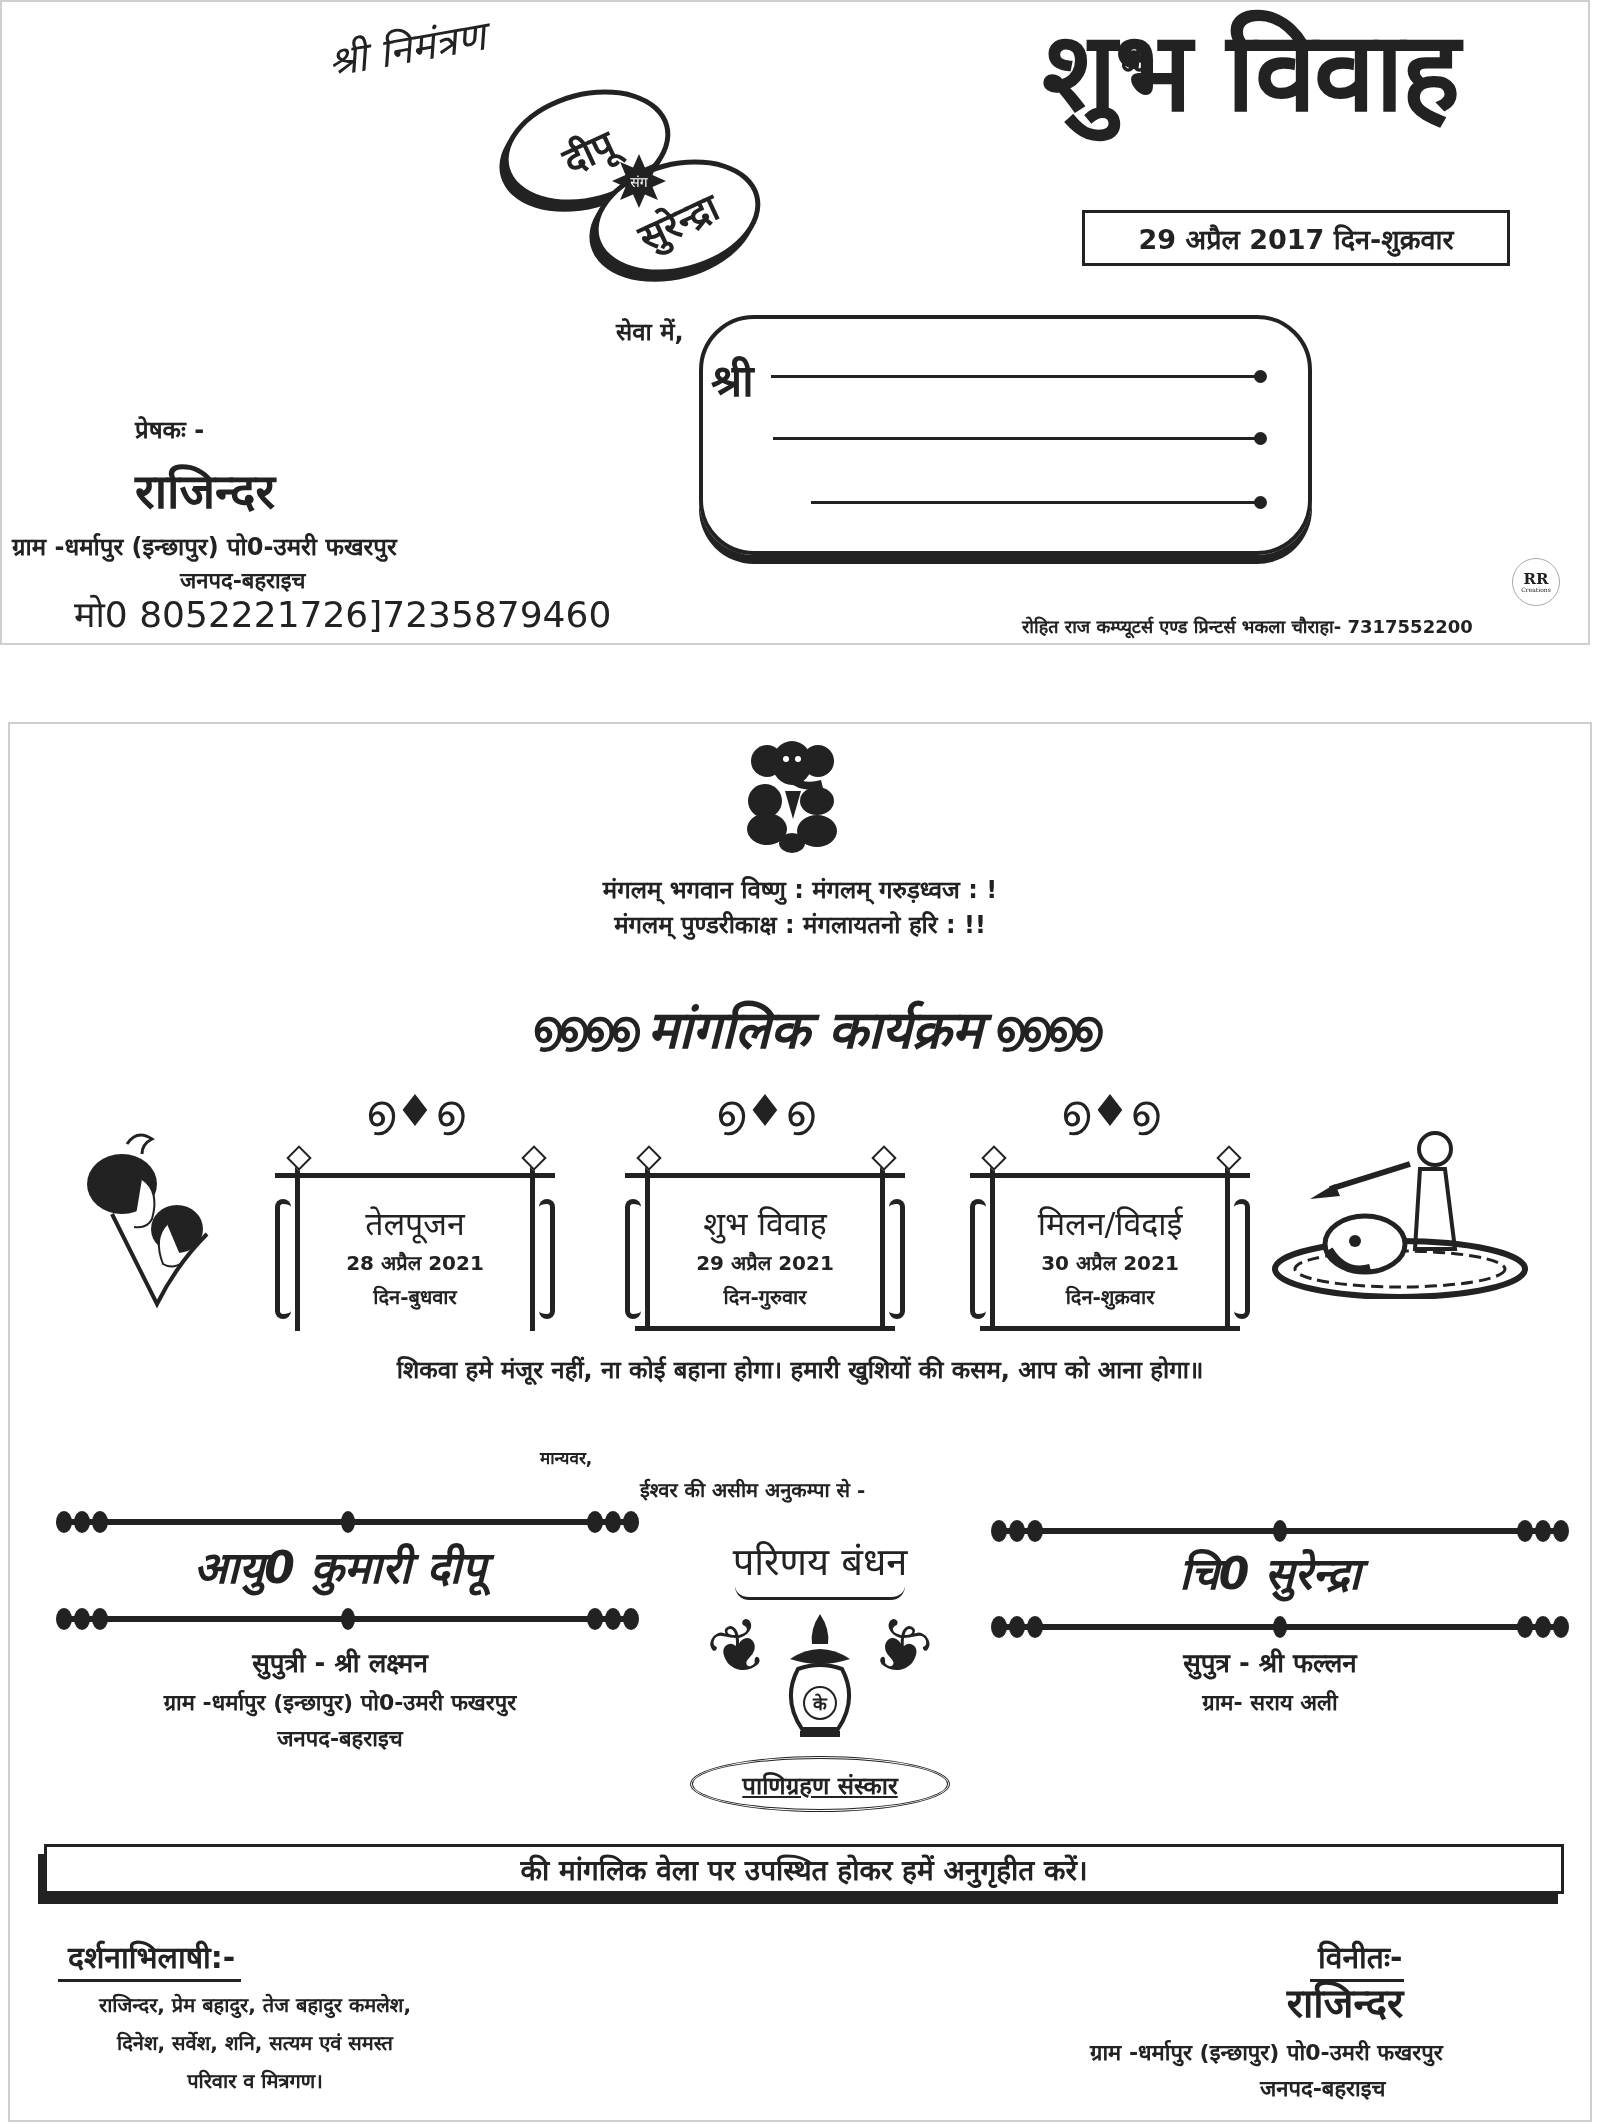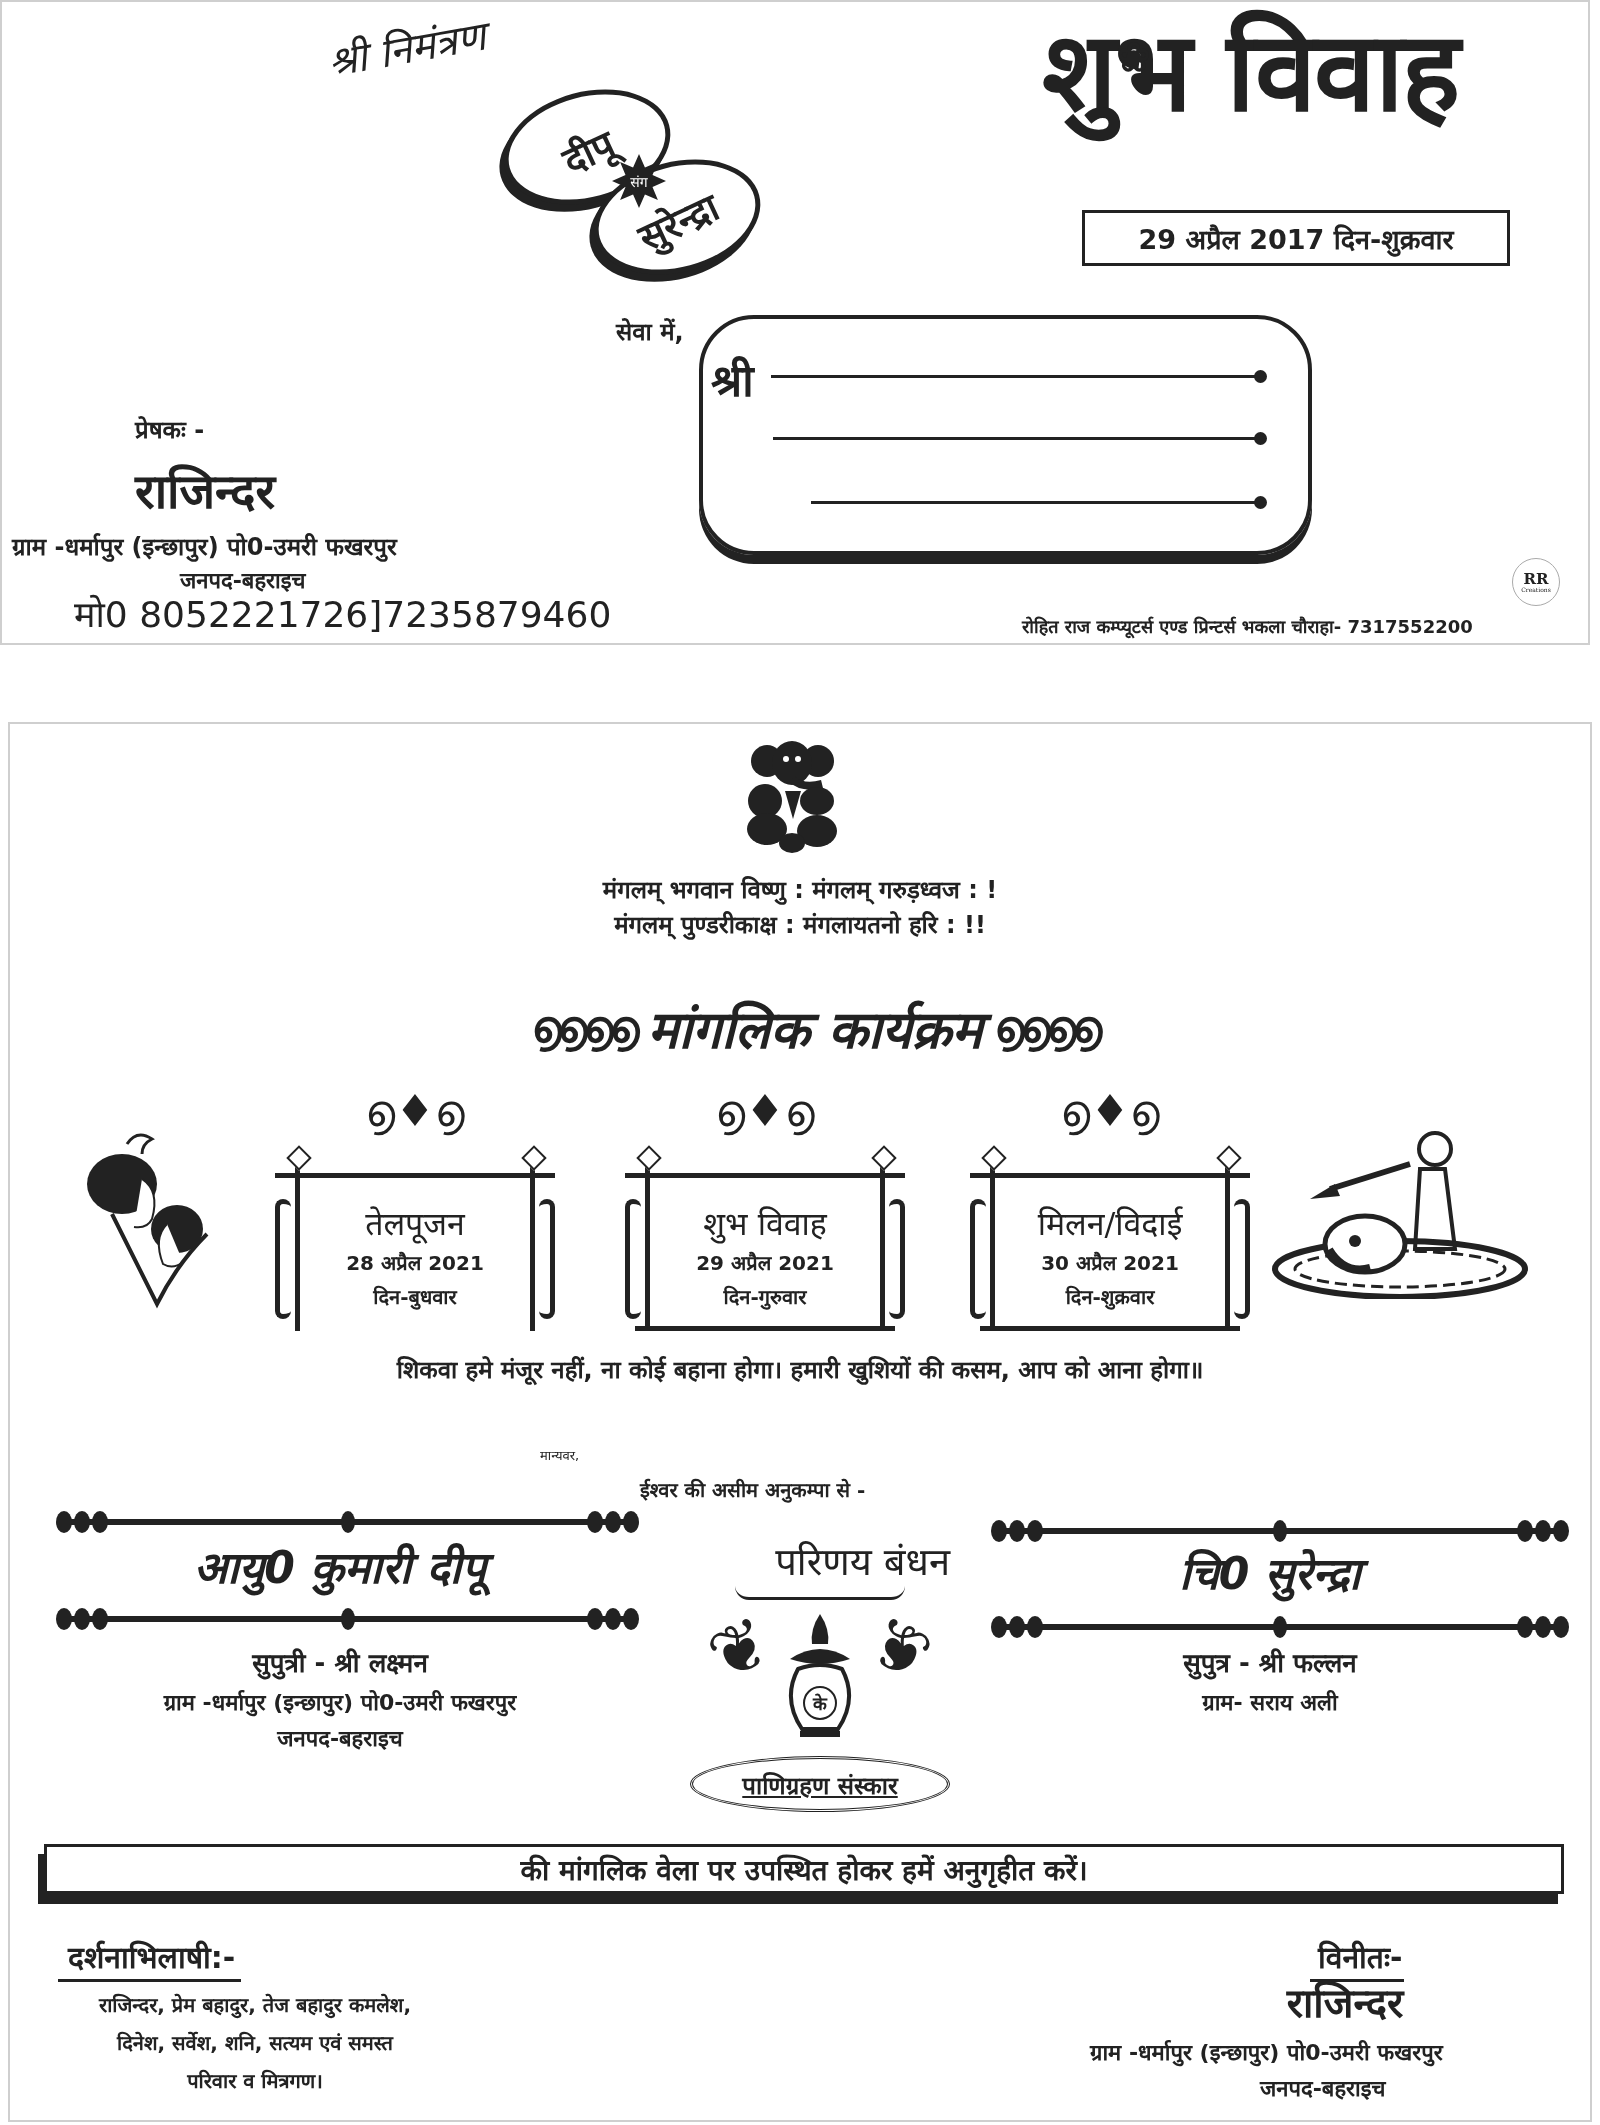--- a/index.html
+++ b/index.html
@@ -52,33 +52,33 @@
   .event .bracket { position: absolute; top: 110px; bottom: 20px; width: 16px; border: 5px solid #222; border-radius: 20px; }
   .event .bracket.l { left: 0; border-right: none; } .event .bracket.r { right: 0; border-left: none; }
   .event .bar-bottom { position: absolute; left: 10px; right: 10px; bottom: 8px; height: 5px; background: #222; }
   .event .ev-title { position: absolute; left: 0; right: 0; top: 112px; font-size: 32px; text-align: center; font-family: "DejaVu Serif", serif; }
   .event .ev-date { position: absolute; left: 0; right: 0; top: 160px; font-size: 20px; text-align: center; font-weight: bold; }
   .event .ev-day { position: absolute; left: 0; right: 0; top: 194px; font-size: 20px; text-align: center; font-weight: bold; }
   .ev1 { left: 265px; } .ev2 { left: 615px; } .ev3 { left: 960px; }
   .couple-art { left: 62px; top: 400px; width: 150px; height: 200px; }
   .musician-art { left: 1260px; top: 385px; width: 260px; height: 190px; }
   .couplet { left: 0; width: 100%; top: 628px; font-size: 24px; font-weight: bold; text-align: center; }
-  .manyavar { left: 530px; top: 722px; font-size: 13px; font-weight: normal; }
+  .manyavar { left: 530px; top: 722px; font-size: 17px; font-weight: bold; }
   .ishwar { left: 630px; top: 752px; font-size: 20px; font-weight: bold; }
   .divider { position: absolute; height: 6px; background: #222; border-radius: 3px; }
   .divider .dots { position: absolute; top: -8px; display: flex; gap: 2px; }
   .divider .dots span { width: 16px; height: 22px; border-radius: 50%; background: #222; display: block; }
   .divider .mid { position: absolute; top: -8px; left: 50%; width: 14px; height: 22px; margin-left: -7px; border-radius: 50%; background: #222; }
   .bride-name { left: 40px; width: 580px; top: 812px; font-size: 44px; font-weight: bold; font-style: italic; text-align: center; }
   .groom-name { left: 965px; width: 590px; top: 818px; font-size: 44px; font-weight: bold; font-style: italic; text-align: center; }
   .bride-parent { left: 40px; width: 580px; top: 920px; font-size: 26px; font-weight: bold; text-align: center; }
   .bride-addr { left: 40px; width: 580px; top: 962px; font-size: 22px; font-weight: bold; text-align: center; }
   .bride-dist { left: 40px; width: 580px; top: 998px; font-size: 22px; font-weight: bold; text-align: center; }
   .groom-parent { left: 965px; width: 590px; top: 920px; font-size: 26px; font-weight: bold; text-align: center; }
-  .parinay { left: 680px; top: 810px; width: 260px; text-align: right; }
+  .parinay { left: 680px; top: 810px; width: 260px; text-align: center; }
   .parinay-title { font-family: "DejaVu Serif", serif; font-size: 38px; }
   .parinay-swoosh { margin: 0 auto; width: 170px; height: 14px; border-bottom: 3px solid #222; border-radius: 0 0 80px 80px; }
   .kalash-wrap { position: relative; margin: 14px auto 0; width: 240px; height: 150px; }
   .laurel { position: absolute; top: 0; font-size: 70px; line-height: 1; font-family: "DejaVu Serif", serif; }
   .laurel.l { left: 10px; transform: rotate(-25deg); } .laurel.r { right: 10px; transform: rotate(25deg) scaleX(-1); }
   .kalash { position: absolute; left: 80px; top: 0; width: 80px; height: 130px; }
   .ke-circle { position: absolute; left: 103px; top: 72px; width: 34px; height: 34px; border: 2px solid #222; background: #fff; border-radius: 50%; display: flex; align-items: center; justify-content: center; font-weight: bold; font-size: 18px; }
   .sanskar-oval { margin: -8px auto 0; width: 260px; height: 56px; border: 3px double #222; border-radius: 50%; display: flex; align-items: center; justify-content: center; font-size: 24px; font-weight: bold; background: #fff; position: relative; text-decoration: underline; }
   .request-box { left: 34px; top: 1120px; width: 1520px; height: 50px; border: 3px solid #222; box-shadow: -6px 10px 0 #222; display: flex; align-items: center; justify-content: center; font-size: 28px; font-weight: bold; }
   .well-wishers-label { left: 48px; top: 1212px; font-size: 30px; font-weight: bold; border-bottom: 3px solid #222; padding: 0 6px 2px 10px; }

